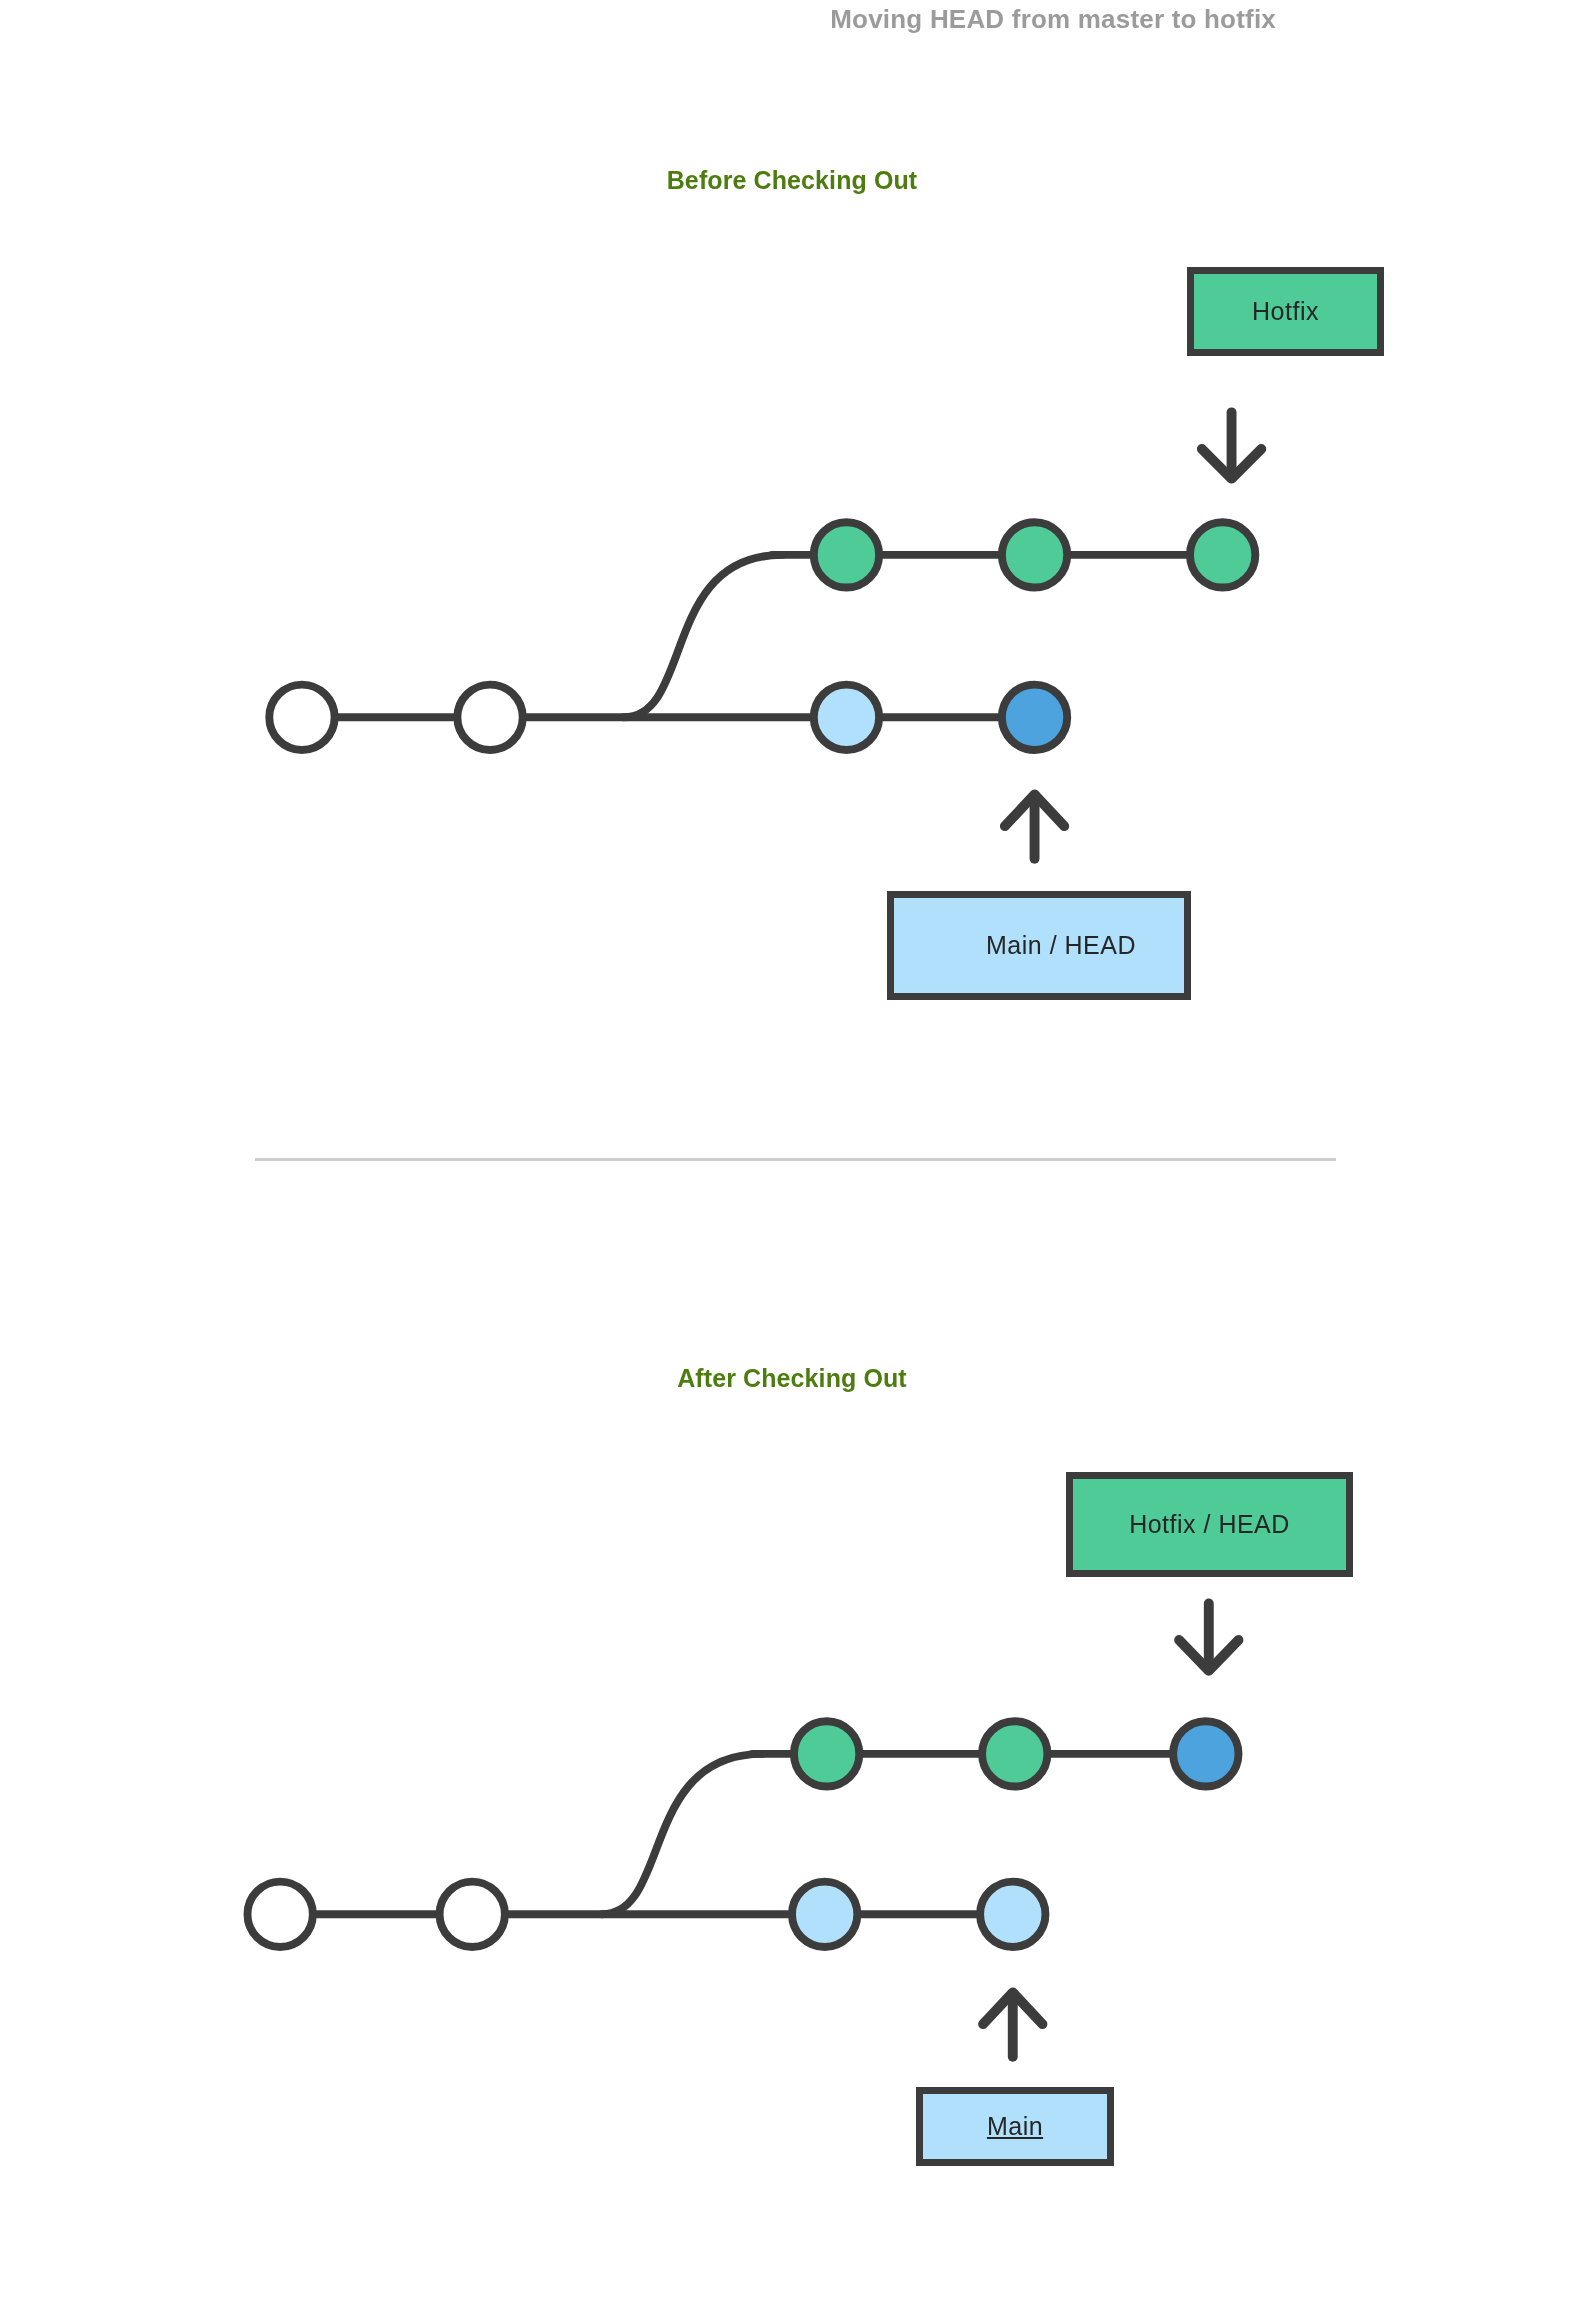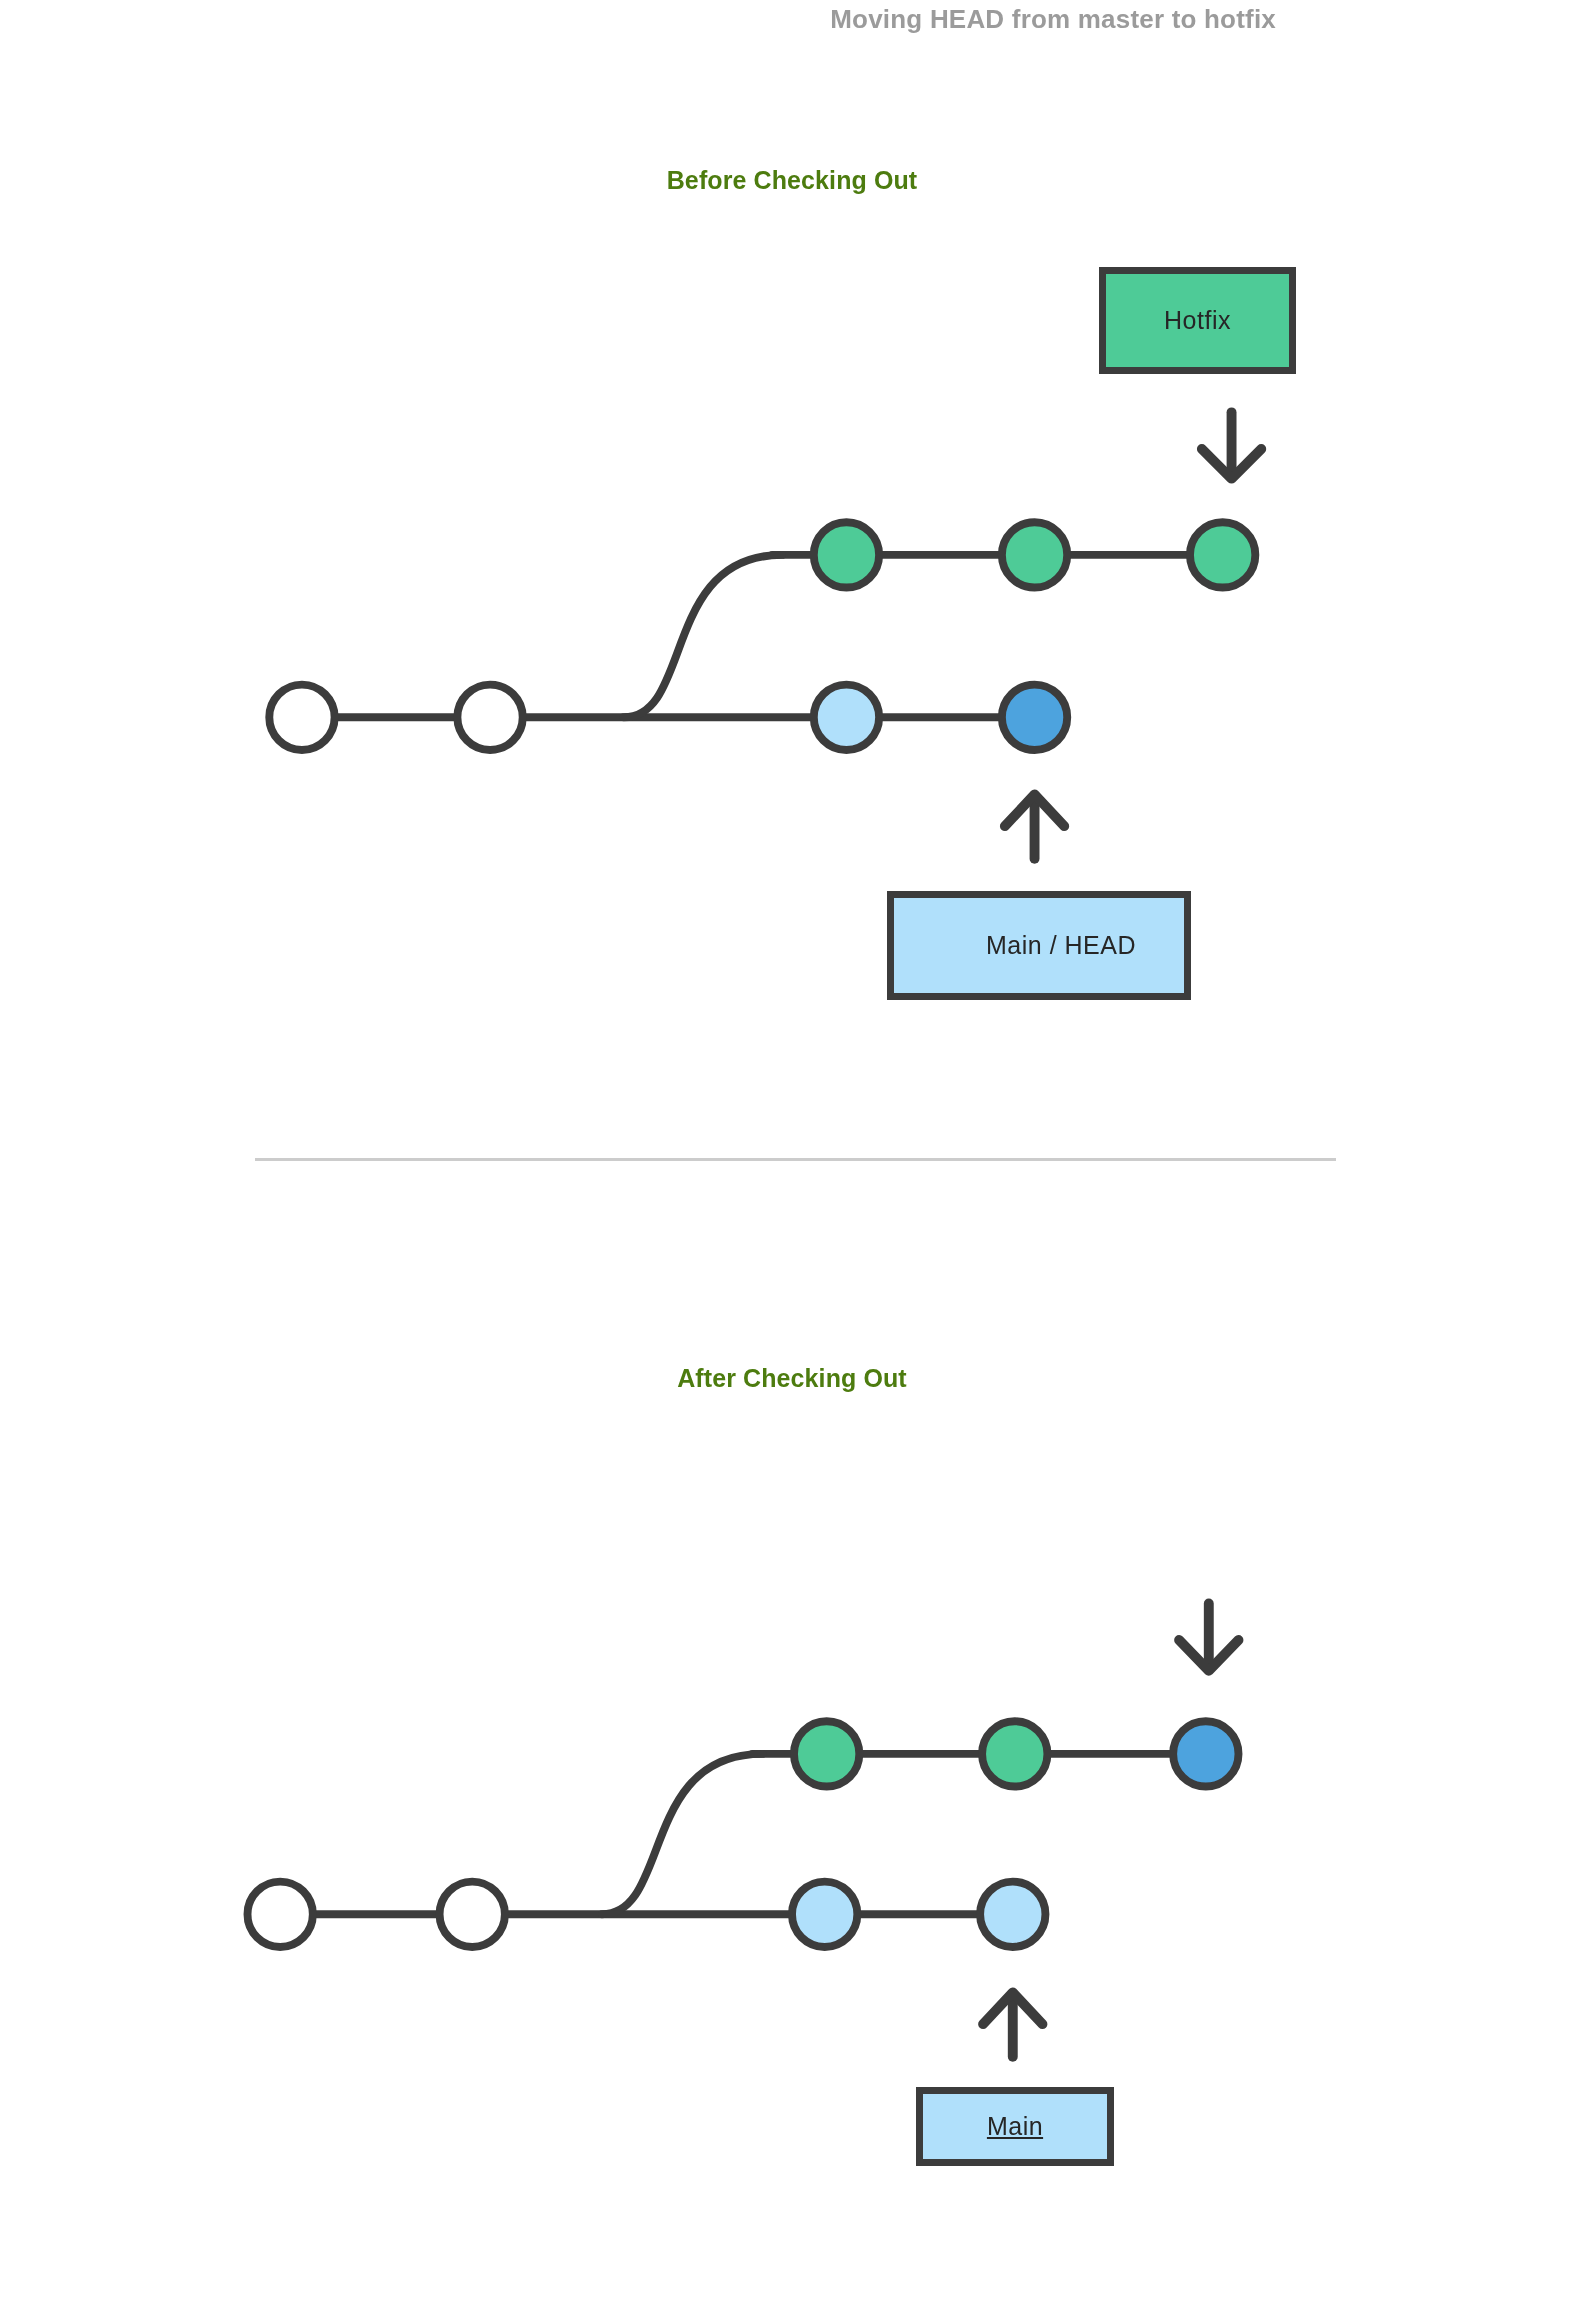--- a/index.html
+++ b/index.html
@@ -68,21 +68,21 @@
     align-items: center;
     justify-content: center;
     font-size: 25px;
     color: #262626;
     letter-spacing: 0.5px;
   }
   .box-green { background: #4ecb97; }
   .box-blue  { background: #b0e0fb; }
 
   #box-hotfix-before {
-    left: 1099px; top: 267px; width: 197px; height: 107px;
+    left: 1187px; top: 267px; width: 197px; height: 89px;
   }
   #box-main-head-before {
     left: 887px; top: 891px; width: 304px; height: 109px; padding-left: 44px;
   }
   #box-hotfix-head-after {
     left: 1066px; top: 1472px; width: 287px; height: 105px;
   }
   #box-main-after {
     left: 916px; top: 2087px; width: 198px; height: 79px; text-decoration: underline;
   }
@@ -129,20 +129,23 @@
   </svg>
 
   <div class="label-box box-blue" id="box-main-head-before">
     <span>Main  / HEAD</span>
   </div>
 
   <div class="divider"></div>
 
   <div class="section-heading" id="heading-after">After Checking Out</div>
 
+  <div class="label-box box-green" id="box-hotfix-head-after">
+    <span>Hotfix / HEAD</span>
+  </div>
 
   <svg class="graph" id="graph-after" width="1584" height="693" viewBox="0 0 1600 700">
 
     <g>
       <line x1="1221" y1="160" x2="1221" y2="225" stroke="#3c3c3c" stroke-width="10" stroke-linecap="round"></line>
       <polyline points="1191,197 1221,228, 1251,197" fill="none" stroke="#3c3c3c" stroke-width="10" stroke-linecap="round" stroke-linejoin="round"></polyline>
     </g>
 
     <line x1="283" y1="474" x2="1023" y2="474" stroke="#3c3c3c" stroke-width="8" stroke-linecap="round"></line>
 

